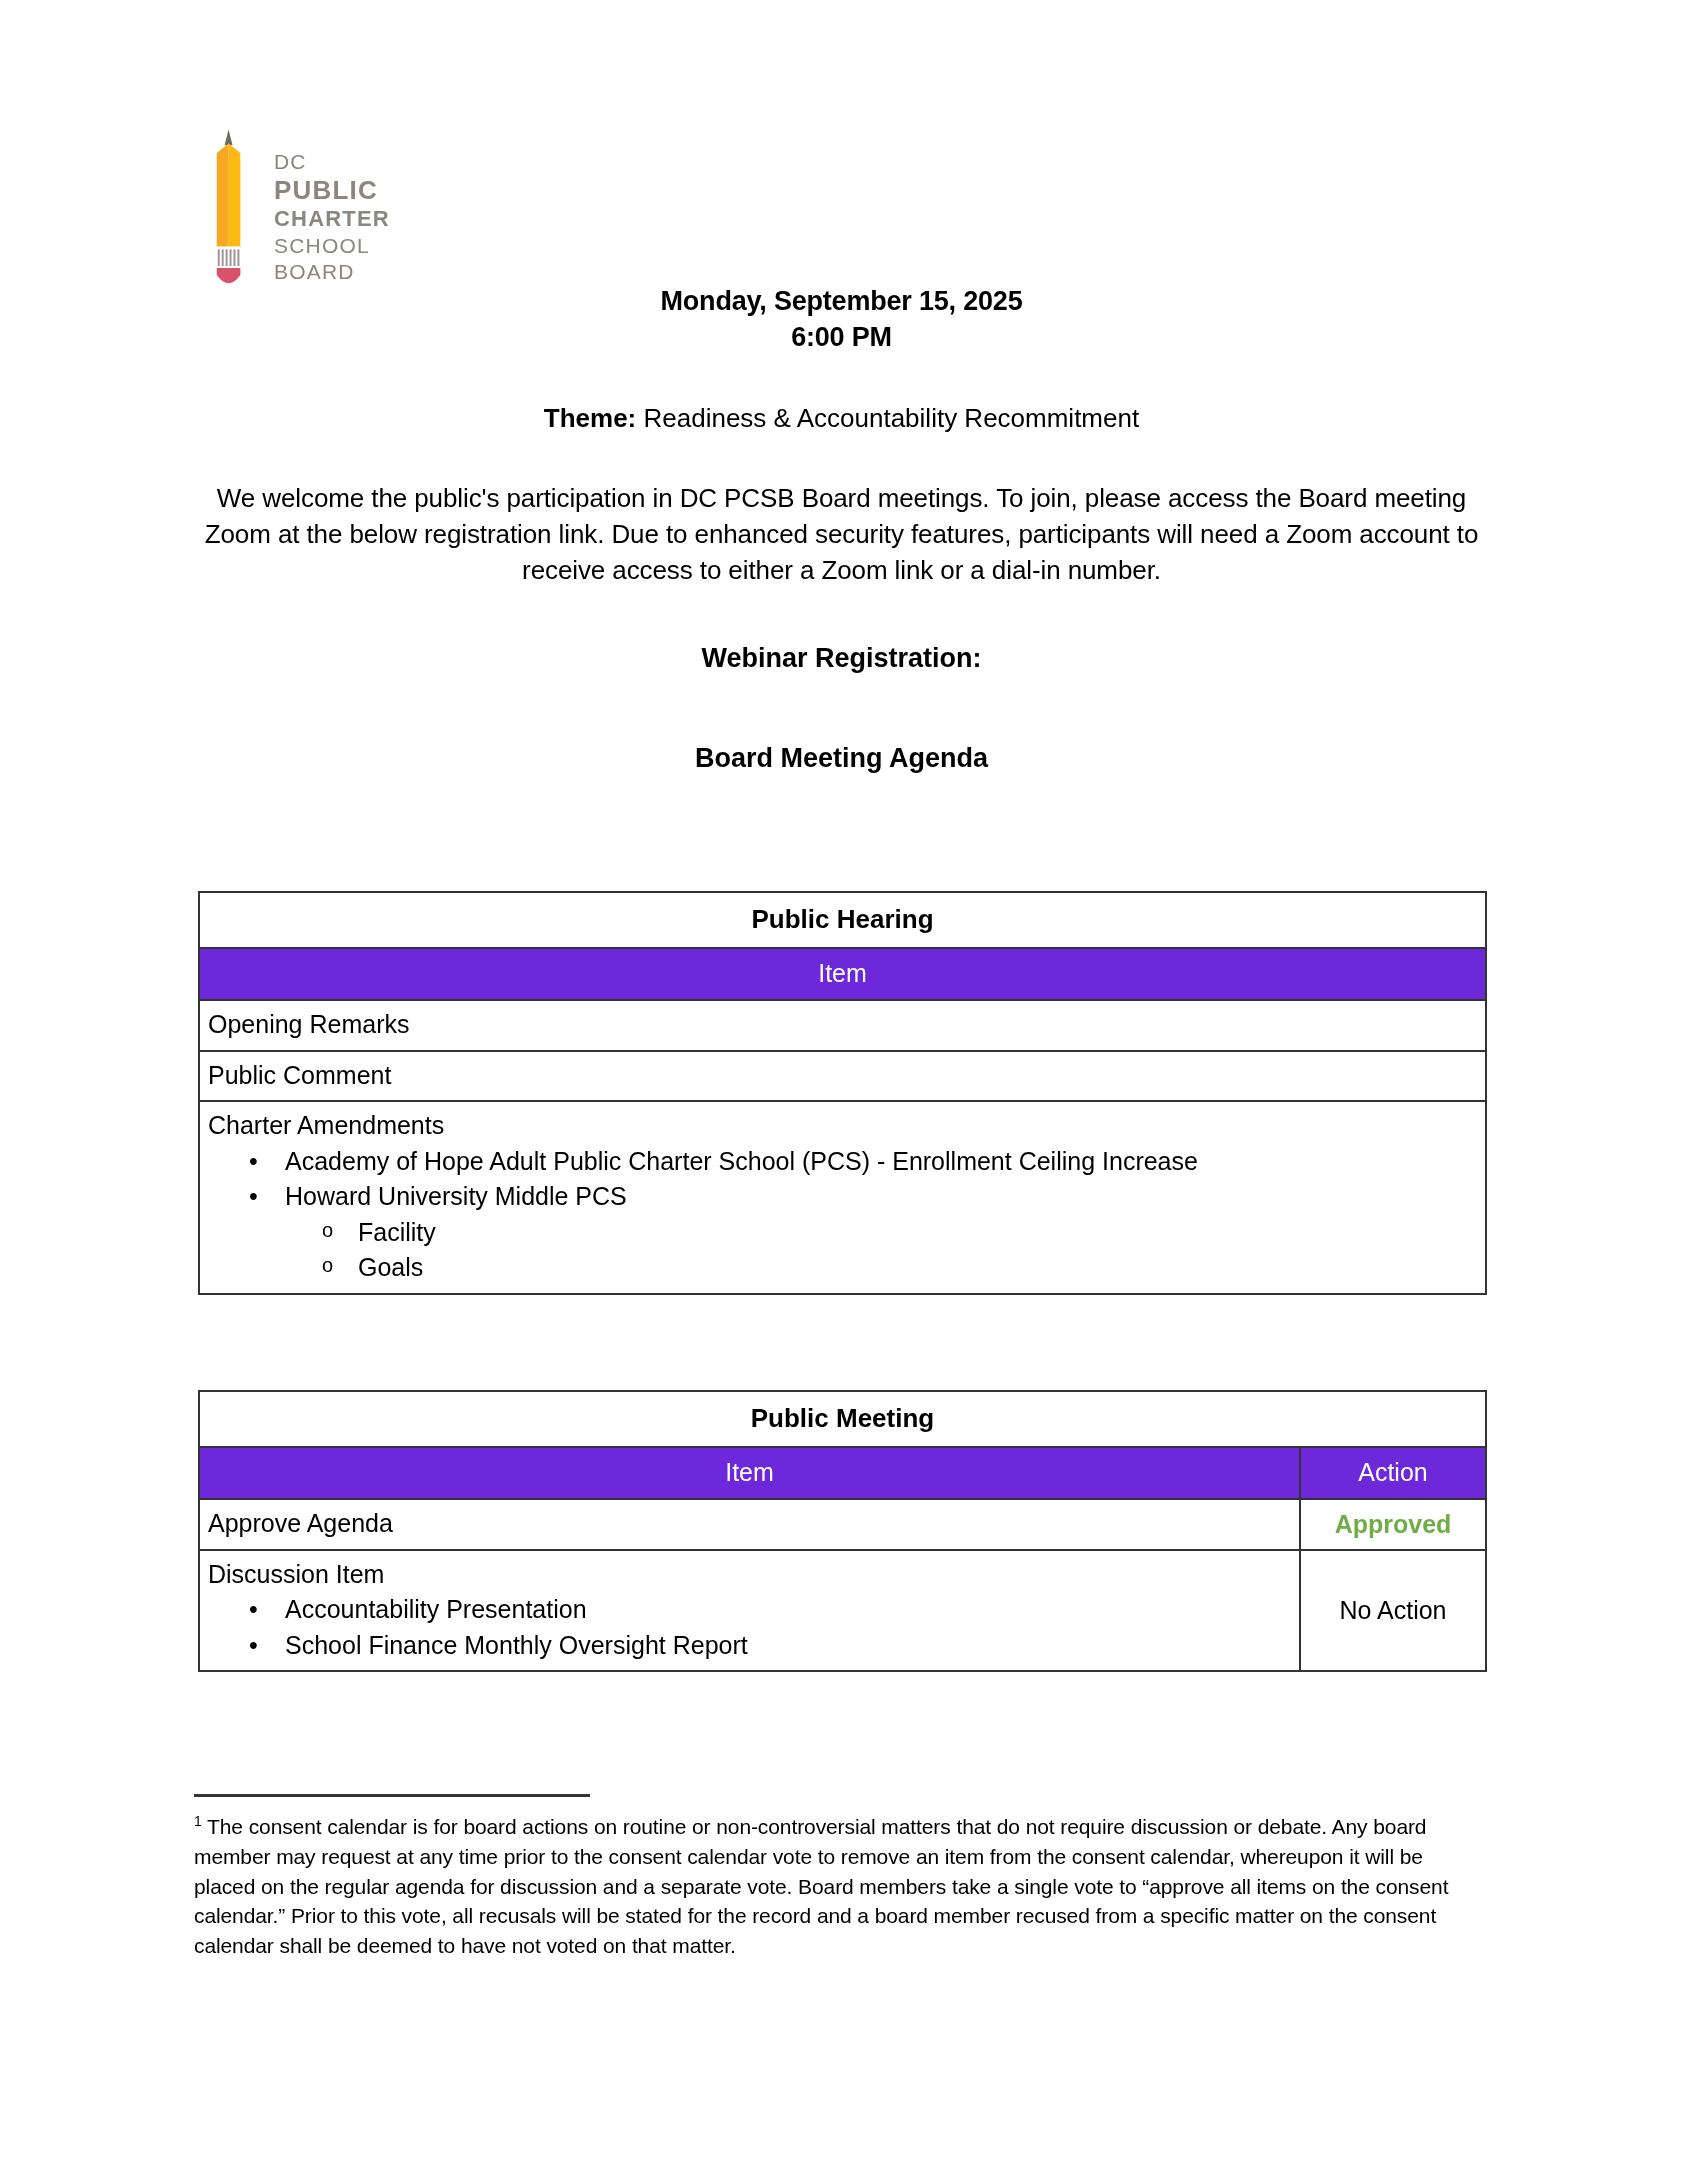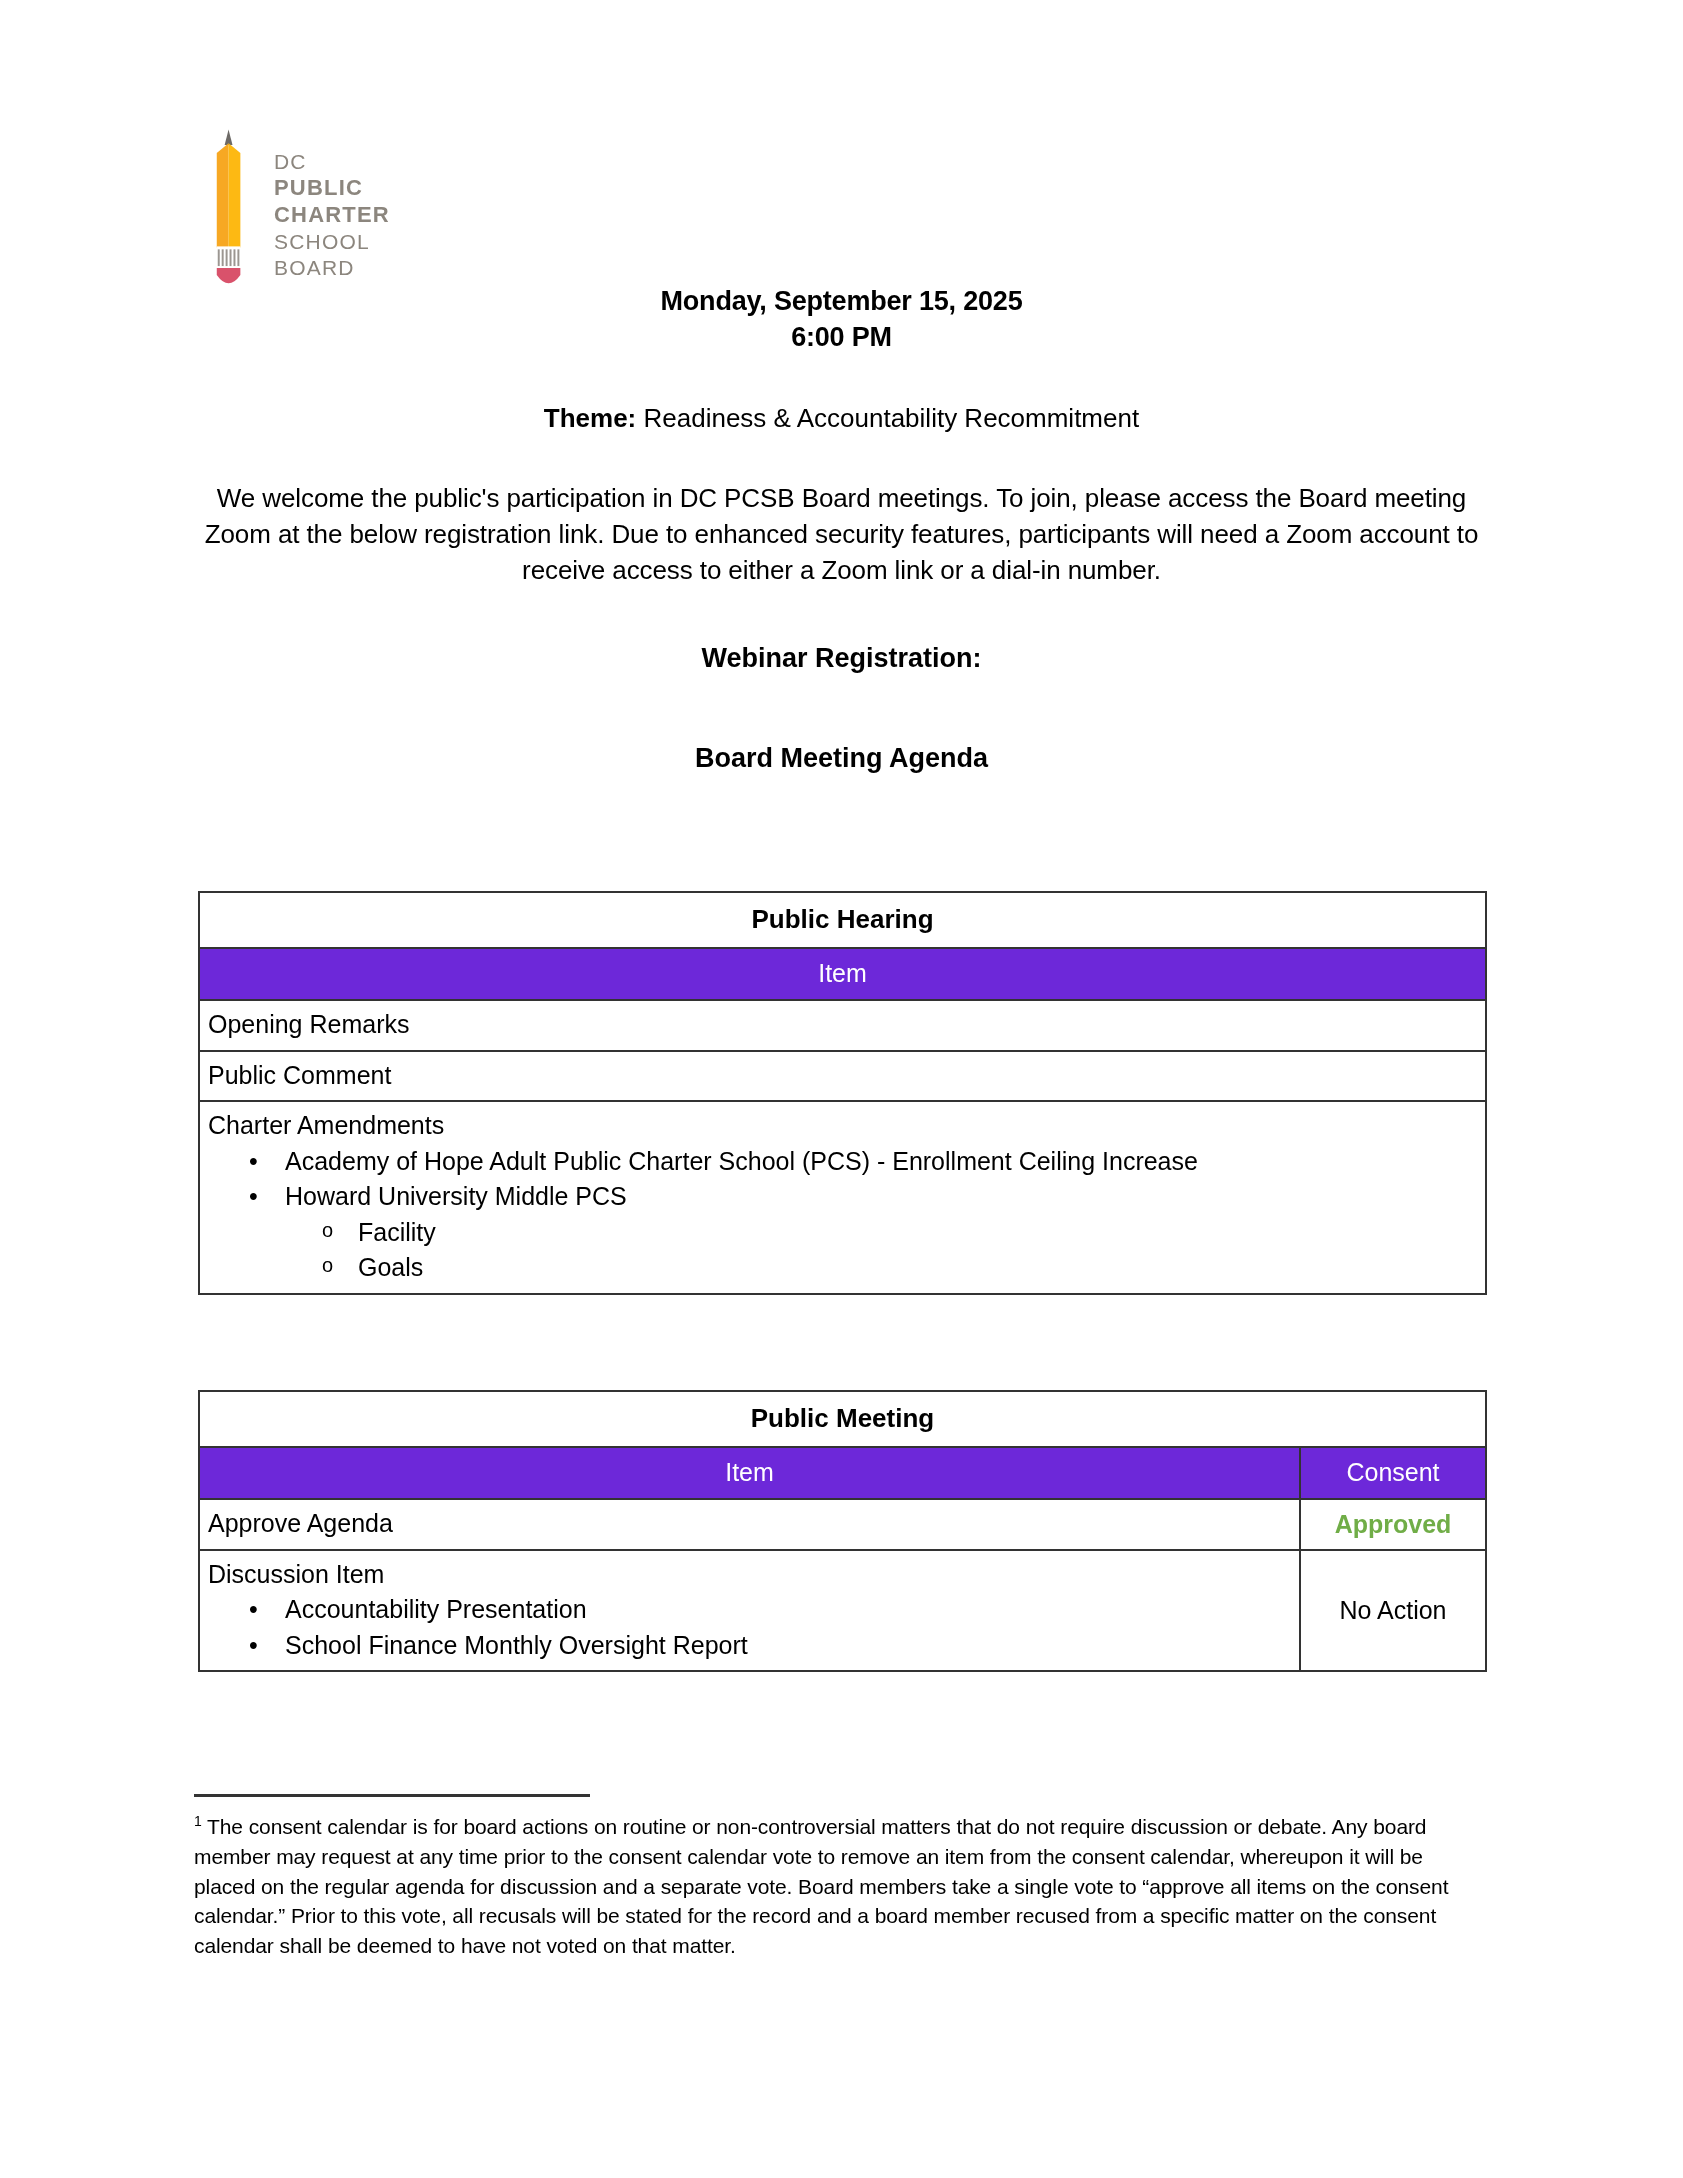--- a/index.html
+++ b/index.html
@@ -44,21 +44,21 @@
     top: 22px;
     width: 178px;
     line-height: 1.0;
   }
   .logo-line {
     color: #8c867e;
     letter-spacing: 1.2px;
     display: block;
   }
   .logo-line.l1 { font-size: 21px; font-weight: 400; margin-bottom: 5px;}
-  .logo-line.l2 { font-size: 22px; font-weight: 700; margin-bottom: 5px;}
+  .logo-line.l2 { font-size: 26px; font-weight: 700; margin-bottom: 5px;}
   .logo-line.l3 { font-size: 22px; font-weight: 700; margin-bottom: 5px;}
   .logo-line.l4 { font-size: 21px; font-weight: 400; margin-bottom: 5px;}
   .logo-line.l5 { font-size: 21px; font-weight: 400; }
 
   
   .doc-head {
     position: absolute;
     left: 198px;
     top: 272px;
     width: 1287px;
@@ -285,21 +285,21 @@
     <colgroup>
         <col style="width:1101px">
         <col style="width:186px">
       </colgroup>
     <tbody>
       <tr>
         <td class="title-cell" colspan="2">Public Meeting</td>
       </tr>
       <tr>
         <td class="sub-head">Item</td>
-        <td class="sub-head">Consent</td>
+        <td class="sub-head">Action</td>
       </tr>
       <tr>
         <td>Approve Agenda</td>
         <td class="act-cell approved">Approved</td>
       </tr>
       <tr>
         <td>
           <div>Discussion Item</div>
           <ul class="b1">
             <li>

